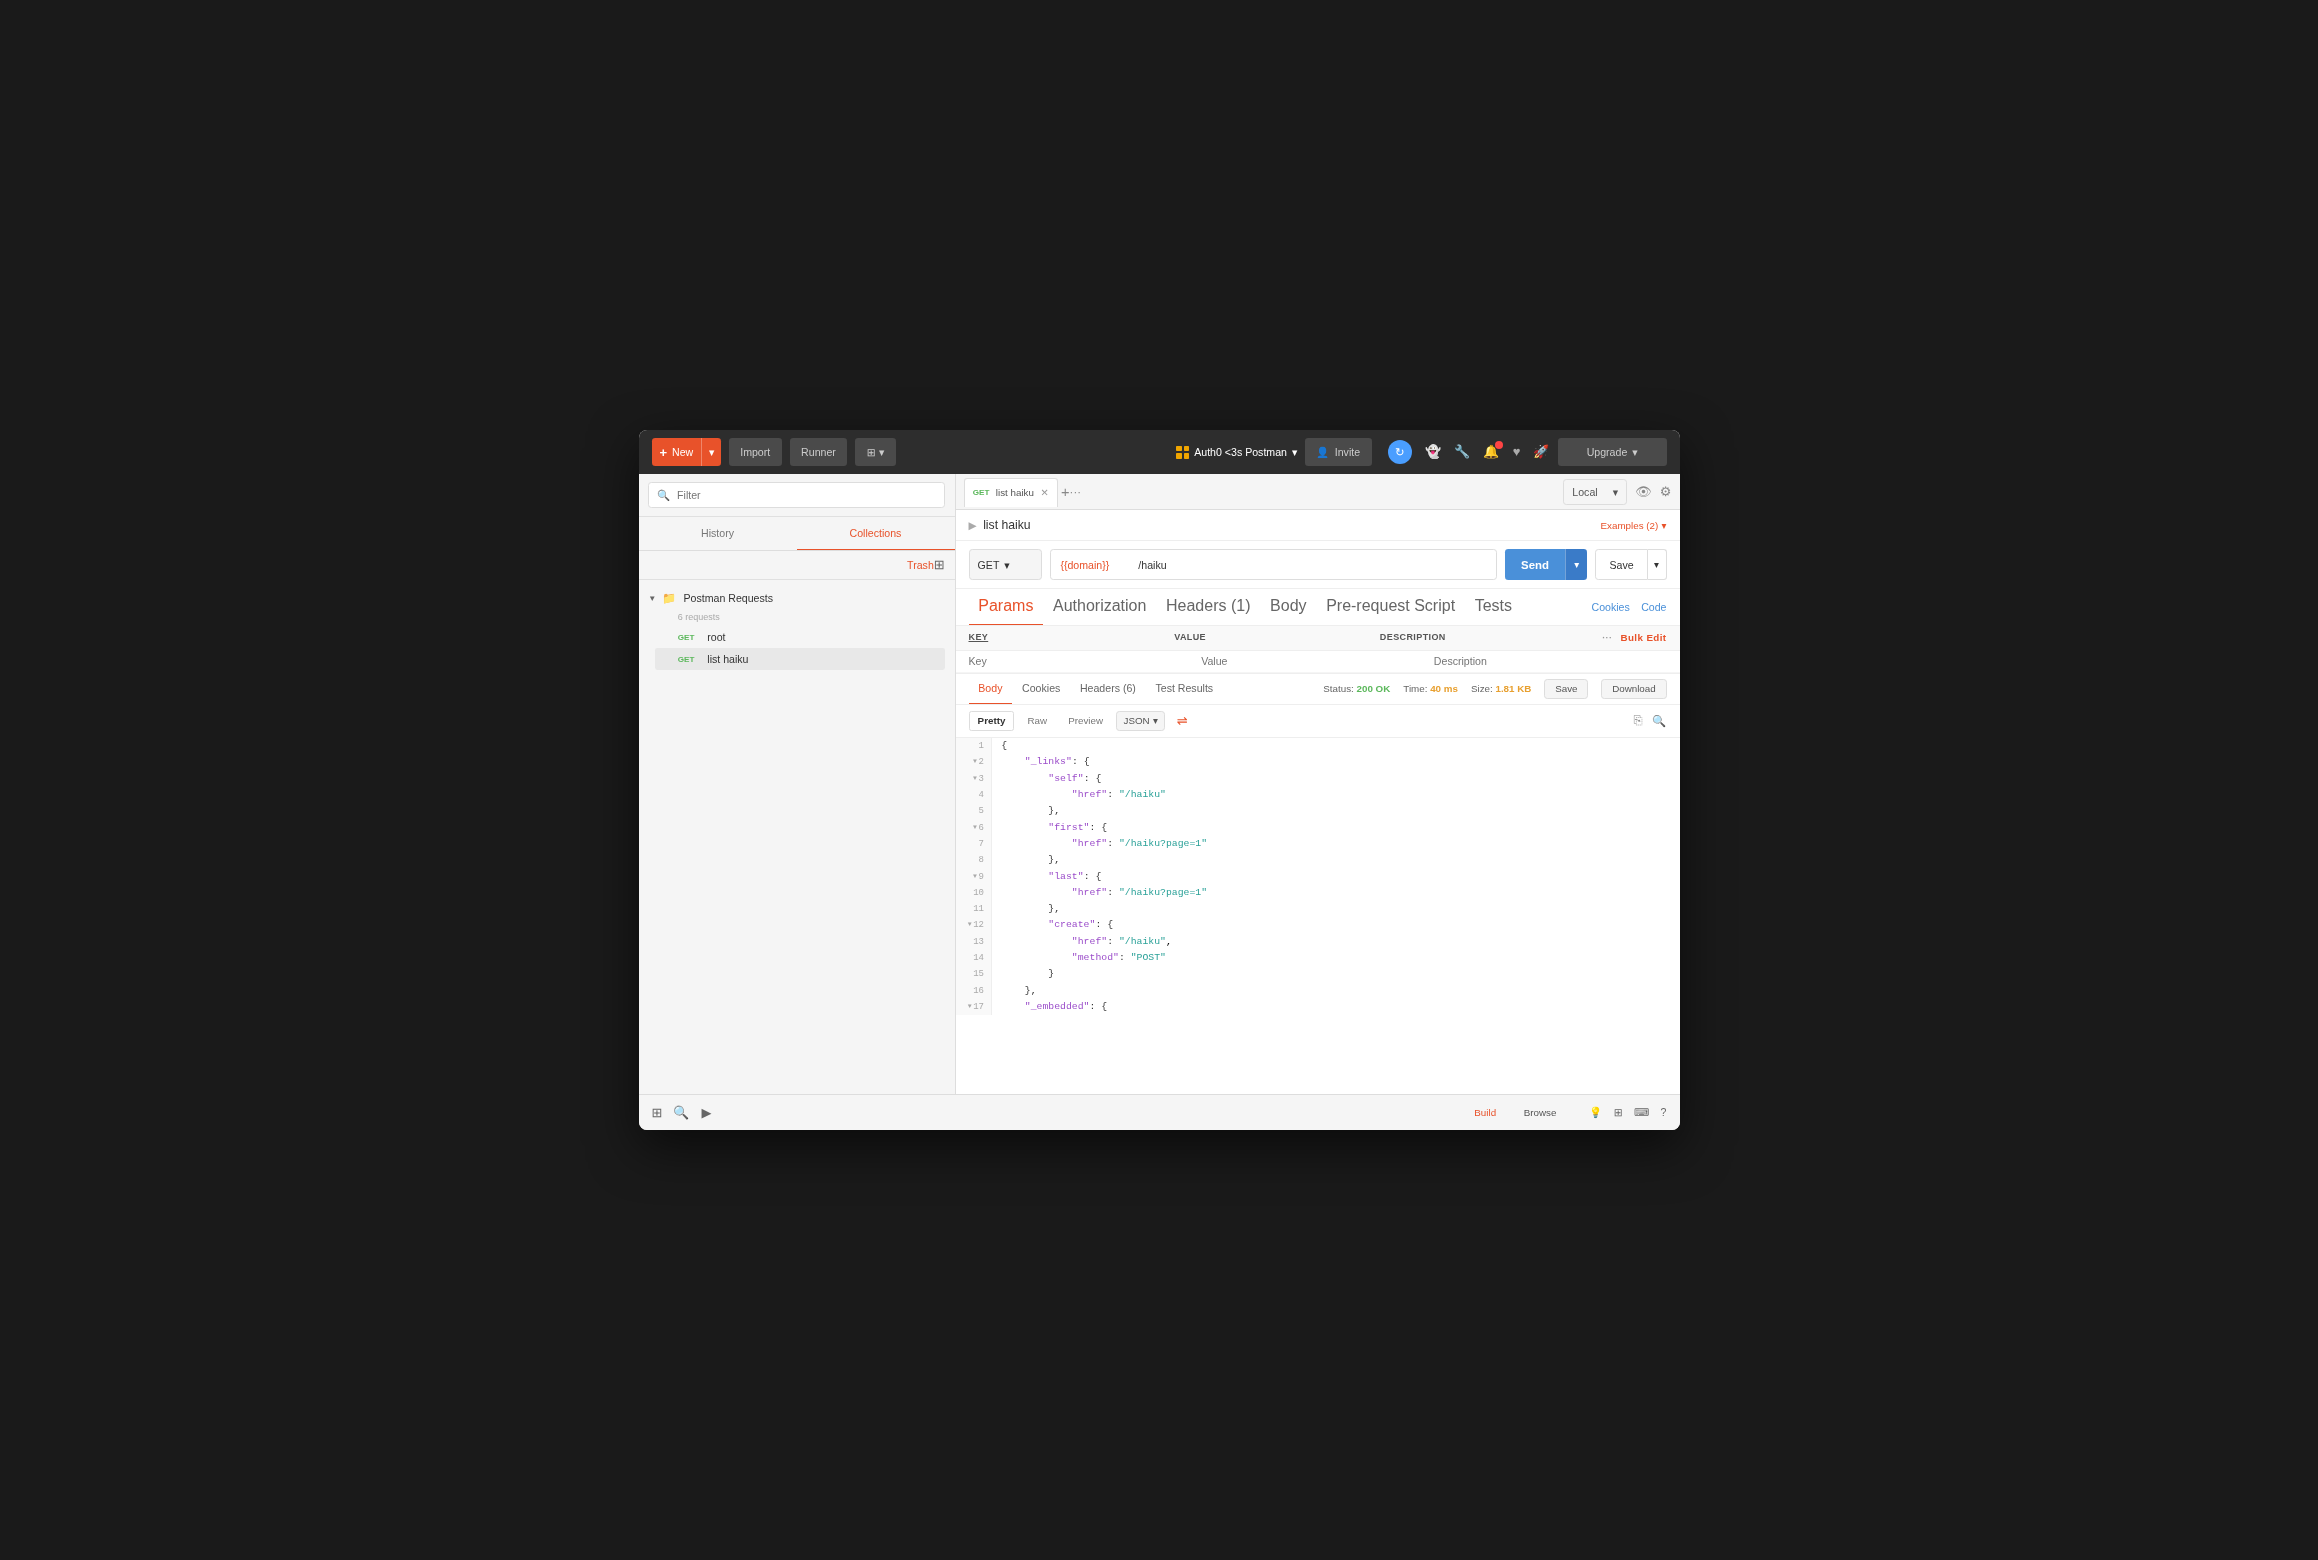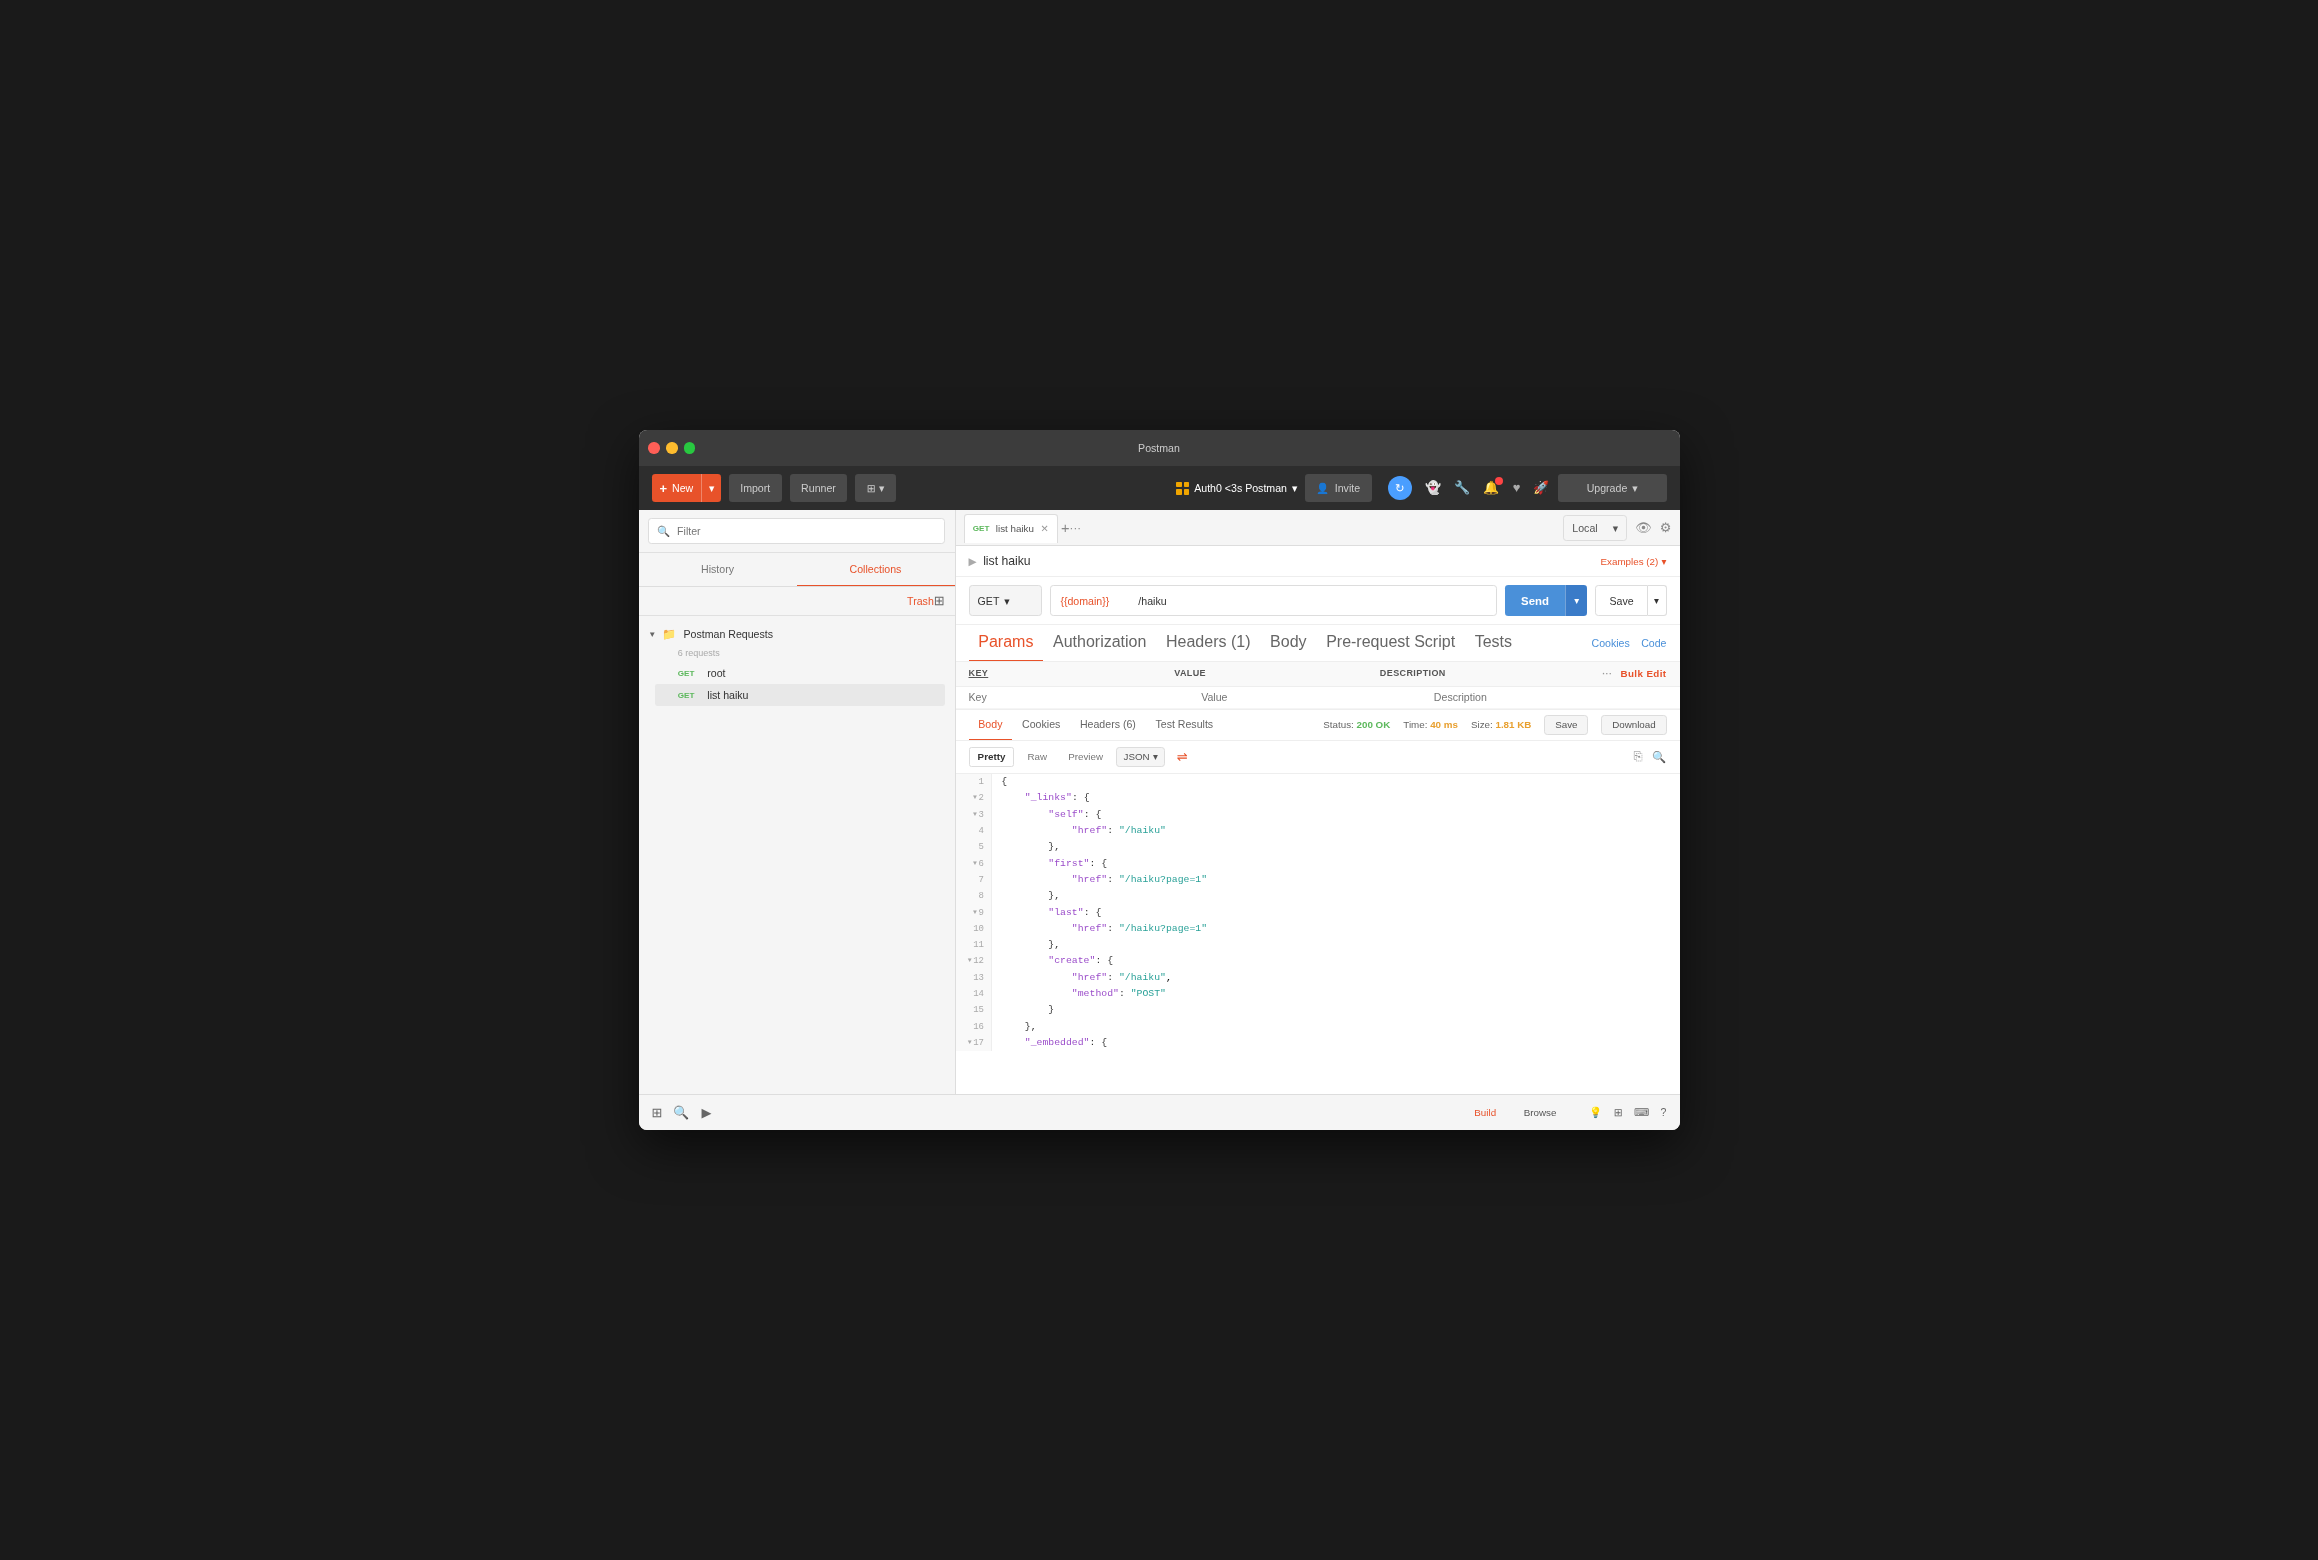--- a/index.html
+++ b/index.html
@@ -711,28 +711,20 @@
       display: flex;
       gap: 8.1px;
       align-items: center;
     }
   </style>
 </head>
 <body>
 
 <div class="window">
 
-  <div class="titlebar">
-    <div class="traffic-lights">
-      <div class="traffic-light red"></div>
-      <div class="traffic-light yellow"></div>
-      <div class="traffic-light green"></div>
-    </div>
-    <span class="titlebar-title">Postman</span>
-  </div>
 
   <div class="toolbar">
     <button class="btn-new">
       <span class="btn-new-main">
         <span style="font-size:13px;font-weight:bold;">+</span>
         <span>New</span>
       </span>
       <span class="btn-new-arrow">▾</span>
     </button>
     <button class="btn-toolbar">Import</button>

